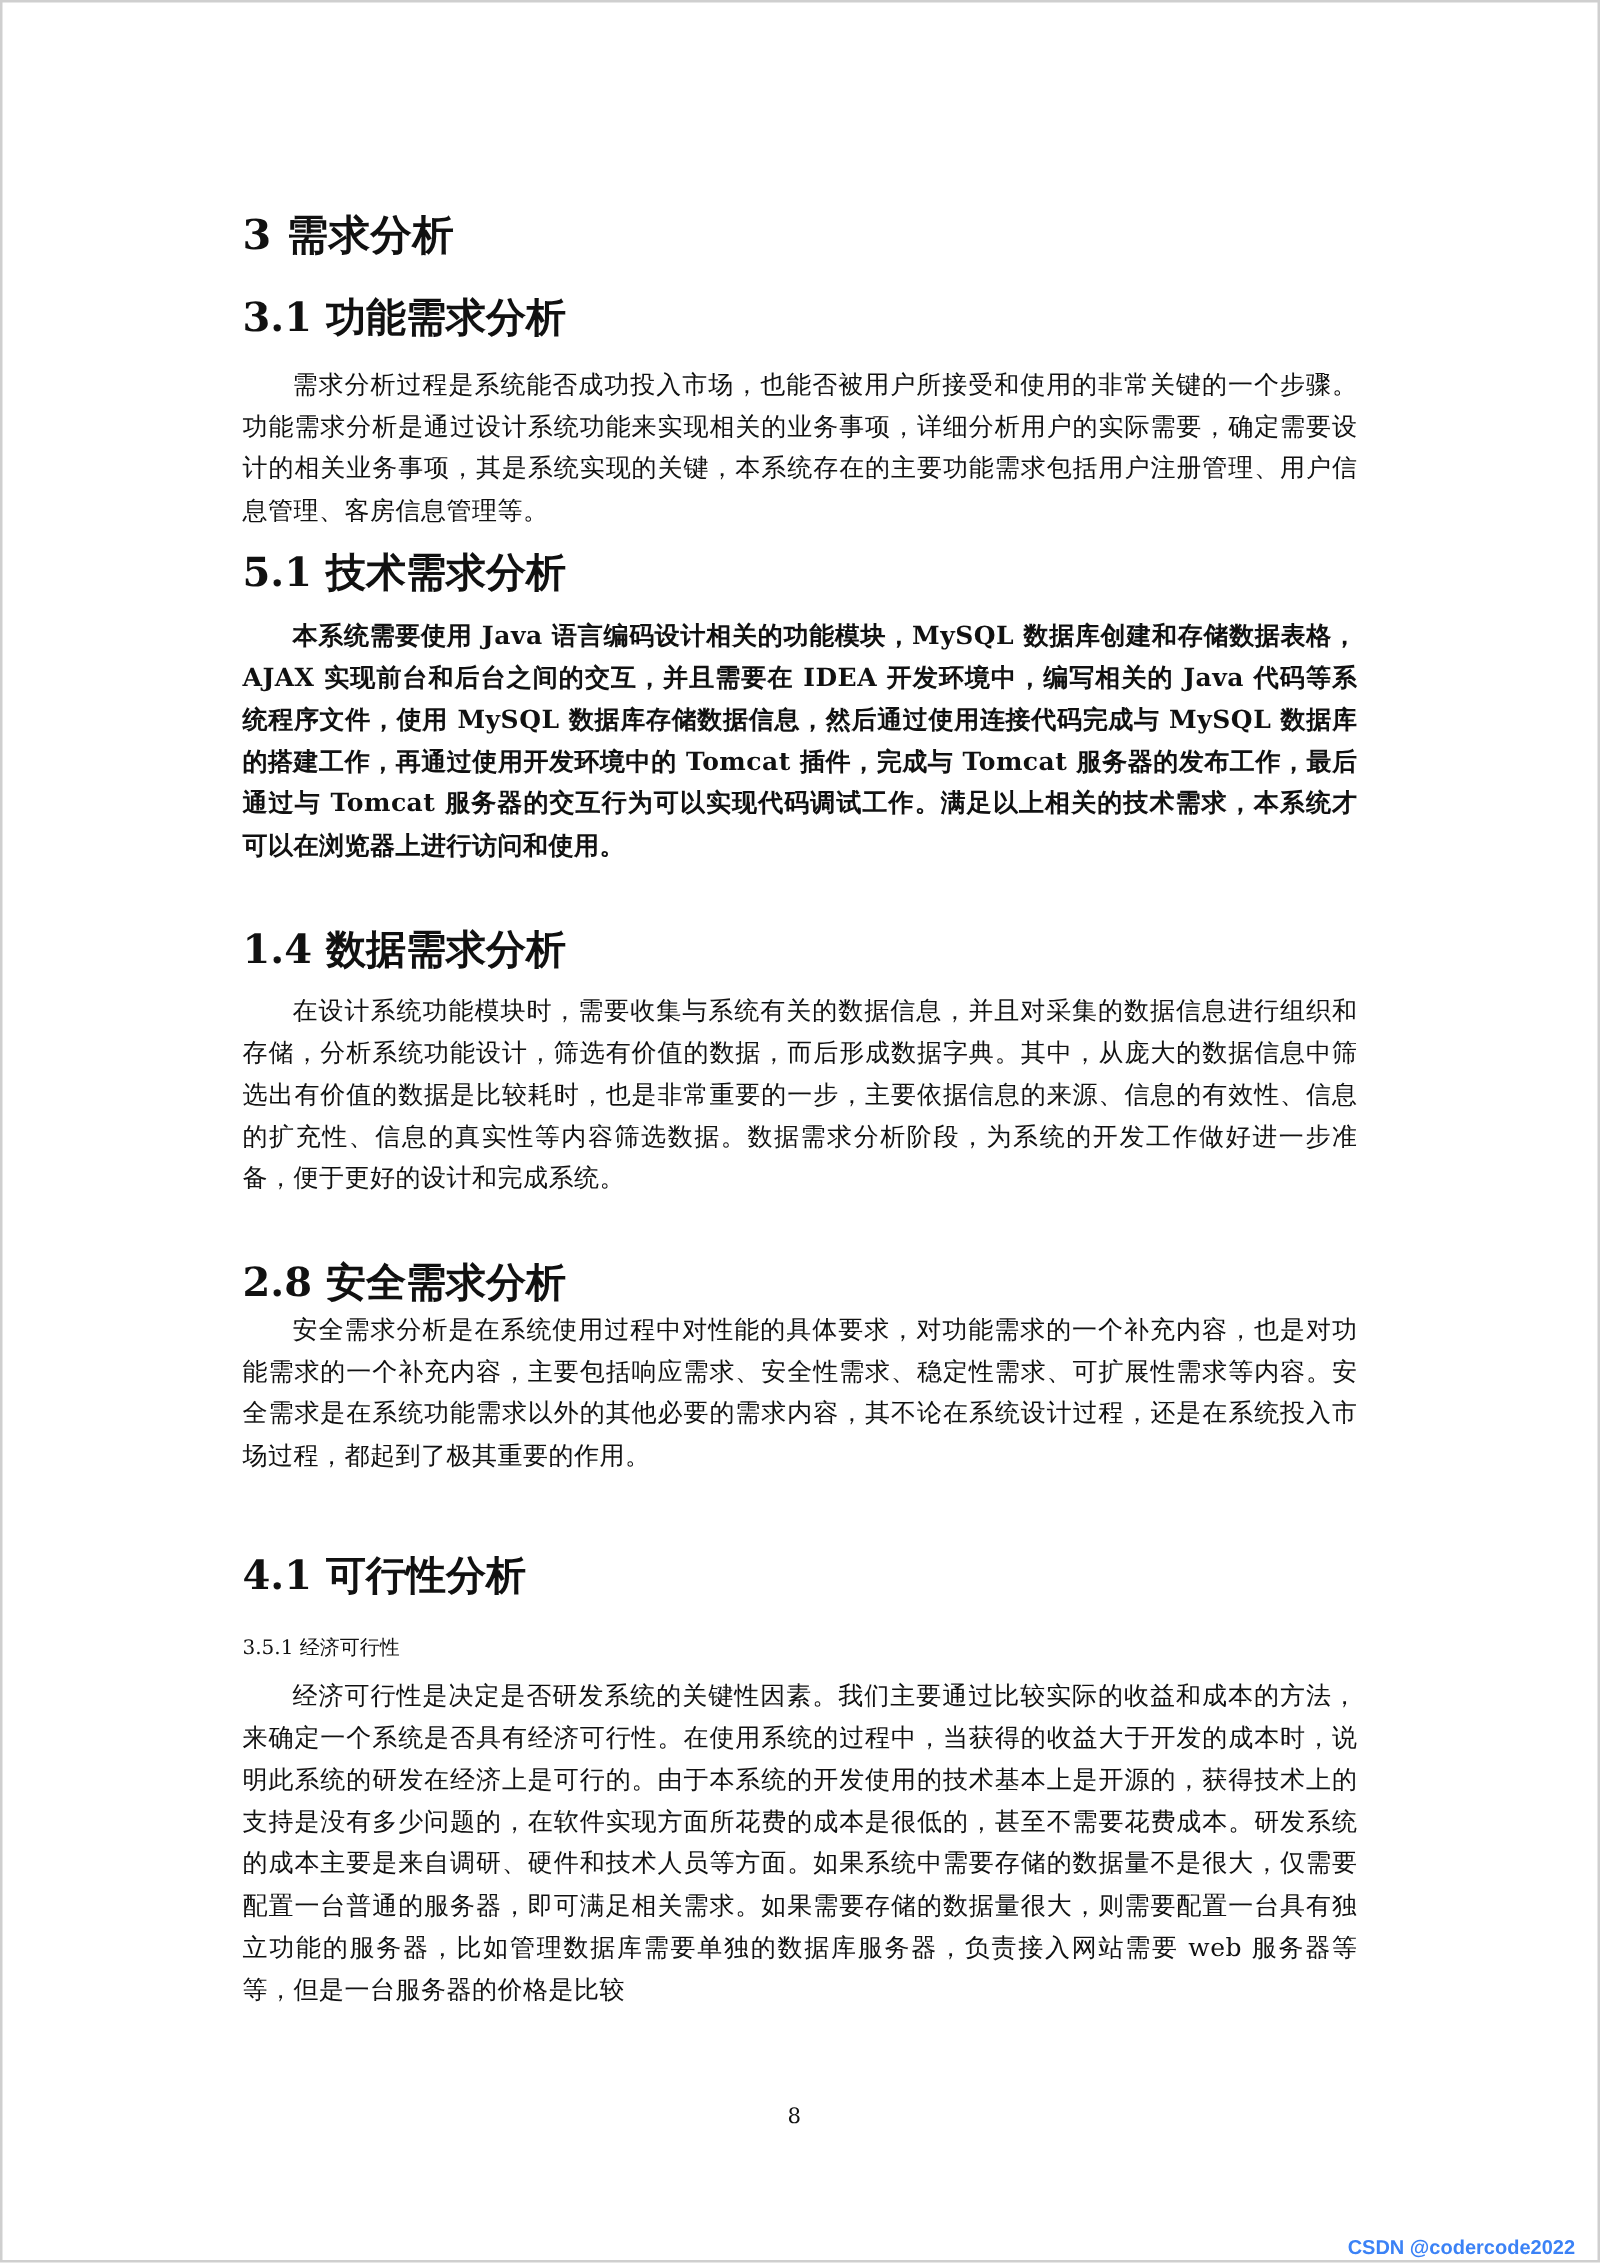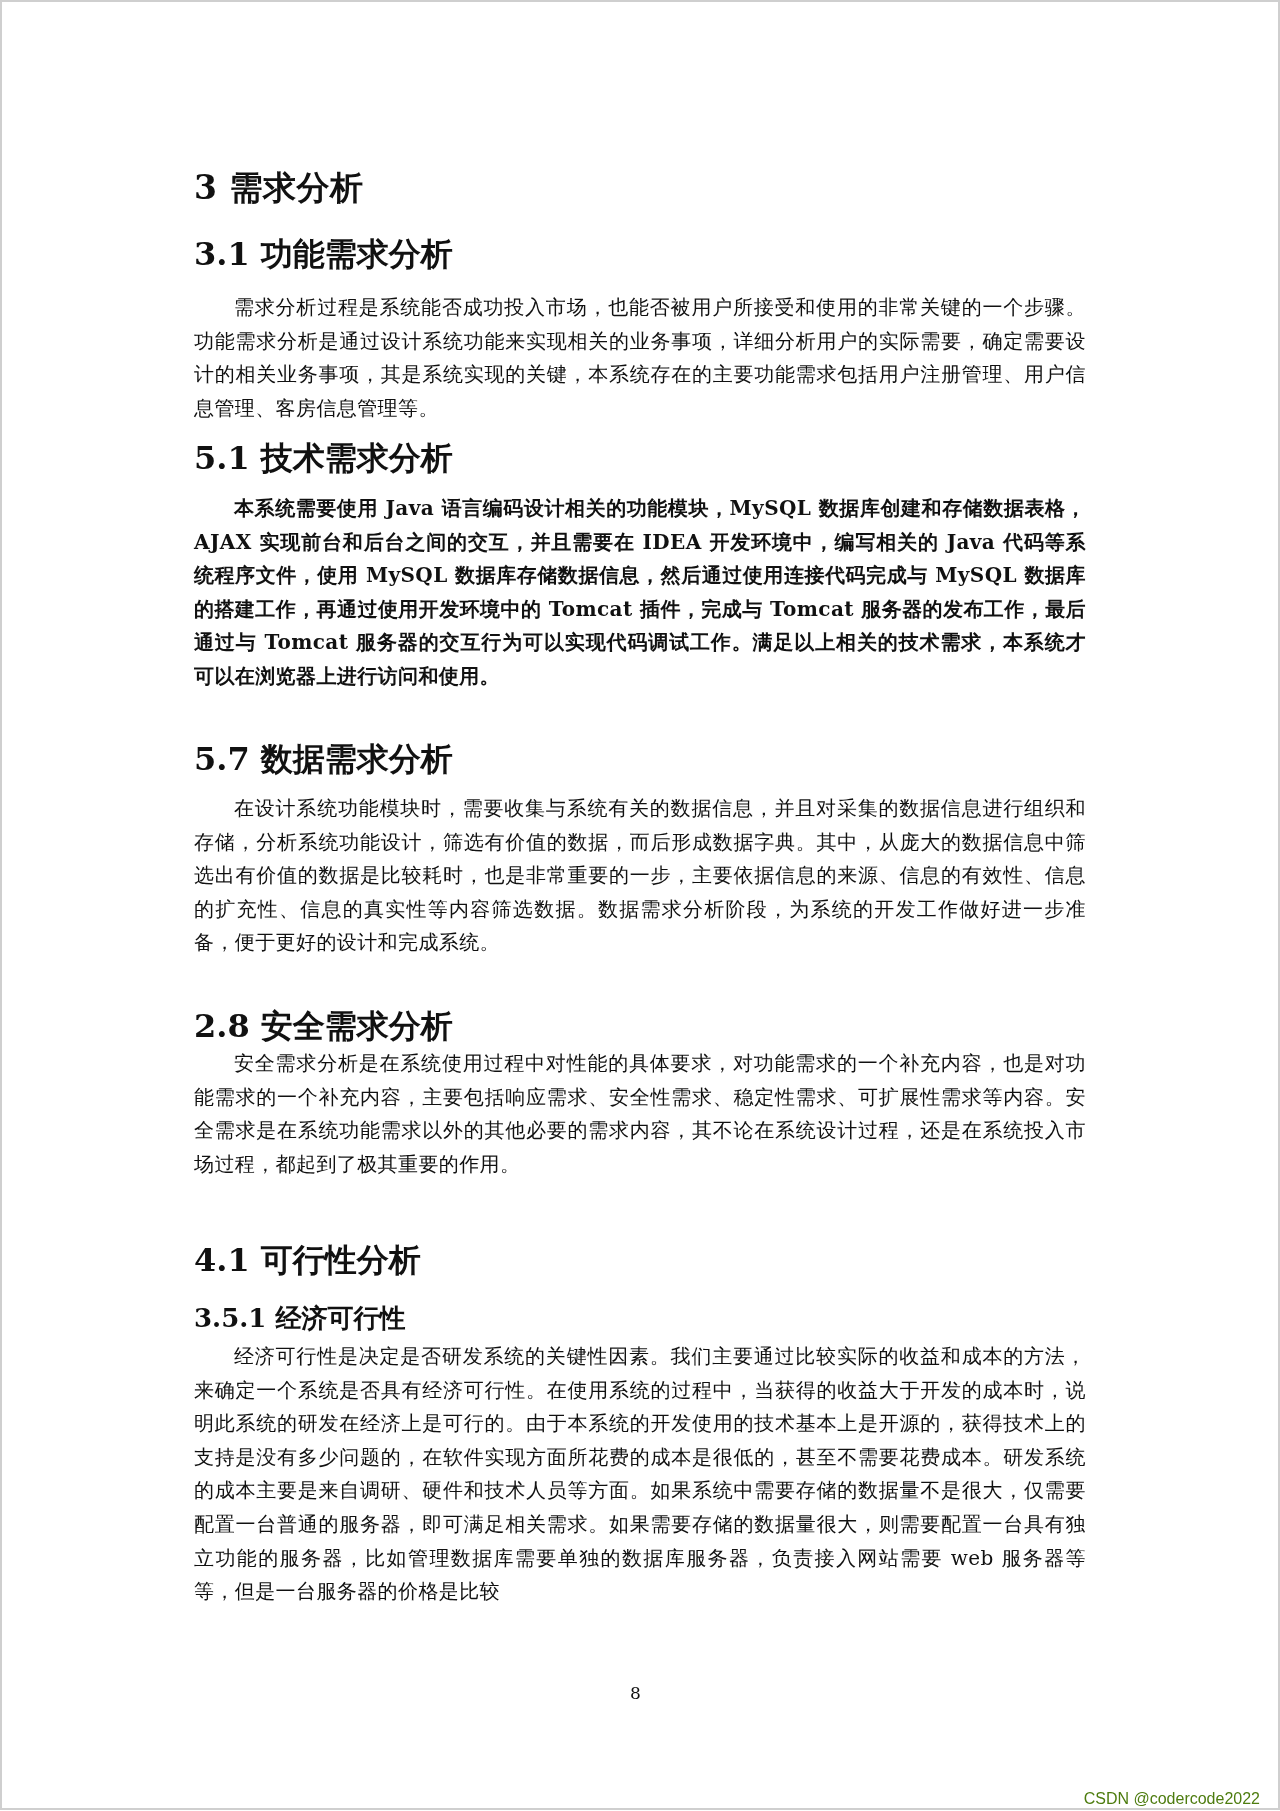--- a/index.html
+++ b/index.html
@@ -44,22 +44,22 @@
       position: absolute;
       left: 0;
       font-size: 32px;
       font-weight: bold;
       line-height: 32px;
       white-space: nowrap;
     }
     .h3 {
       position: absolute;
       left: 0;
-      font-size: 26px;
-      font-weight: bold;
+      font-size: 16px;
+      font-weight: normal;
       line-height: 30px;
       white-space: nowrap;
     }
     .para {
       position: absolute;
       left: 0;
       width: 892px;
       font-size: 20px;
       line-height: 33.6px;
       text-align: justify;
@@ -74,38 +74,39 @@
       font-size: 17px;
       line-height: 20px;
     }
     .watermark {
       position: absolute;
       right: 18px;
       top: 1788px;
       font-family: "Liberation Sans", "DejaVu Sans", sans-serif;
       font-size: 16px;
       line-height: 18px;
-      color: #4d7c0f;
+      color: #3b82f6;
+      font-weight: bold;
     }
   </style>
 </head>
 <body>
 
 <div class="page">
   <div class="content">
 
     <div class="h1">3 需求分析</div>
 
     <div class="h2" style="top:236px;">3.1 功能需求分析</div>
     <p class="para" style="top:289px;">需求分析过程是系统能否成功投入市场，也能否被用户所接受和使用的非常关键的一个步骤。功能需求分析是通过设计系统功能来实现相关的业务事项，详细分析用户的实际需要，确定需要设计的相关业务事项，其是系统实现的关键，本系统存在的主要功能需求包括用户注册管理、用户信息管理、客房信息管理等。</p>
 
     <div class="h2" style="top:440px;">5.1 技术需求分析</div>
     <p class="para" style="top:490px;font-weight:bold;">本系统需要使用 Java 语言编码设计相关的功能模块，MySQL 数据库创建和存储数据表格，AJAX 实现前台和后台之间的交互，并且需要在 IDEA 开发环境中，编写相关的 Java 代码等系统程序文件，使用 MySQL 数据库存储数据信息，然后通过使用连接代码完成与 MySQL 数据库的搭建工作，再通过使用开发环境中的 Tomcat 插件，完成与 Tomcat 服务器的发布工作，最后通过与 Tomcat 服务器的交互行为可以实现代码调试工作。满足以上相关的技术需求，本系统才可以在浏览器上进行访问和使用。</p>
 
-    <div class="h2" style="top:741px;">5.7 数据需求分析</div>
+    <div class="h2" style="top:741px;">1.4 数据需求分析</div>
     <p class="para" style="top:790px;">在设计系统功能模块时，需要收集与系统有关的数据信息，并且对采集的数据信息进行组织和存储，分析系统功能设计，筛选有价值的数据，而后形成数据字典。其中，从庞大的数据信息中筛选出有价值的数据是比较耗时，也是非常重要的一步，主要依据信息的来源、信息的有效性、信息的扩充性、信息的真实性等内容筛选数据。数据需求分析阶段，为系统的开发工作做好进一步准备，便于更好的设计和完成系统。</p>
 
     <div class="h2" style="top:1008px;">2.8 安全需求分析</div>
     <p class="para" style="top:1045px;">安全需求分析是在系统使用过程中对性能的具体要求，对功能需求的一个补充内容，也是对功能需求的一个补充内容，主要包括响应需求、安全性需求、稳定性需求、可扩展性需求等内容。安全需求是在系统功能需求以外的其他必要的需求内容，其不论在系统设计过程，还是在系统投入市场过程，都起到了极其重要的作用。</p>
 
     <div class="h2" style="top:1242px;">4.1 可行性分析</div>
 
     <div class="h3" style="top:1301px;">3.5.1 经济可行性</div>
     <p class="para" style="top:1338px;">经济可行性是决定是否研发系统的关键性因素。我们主要通过比较实际的收益和成本的方法，来确定一个系统是否具有经济可行性。在使用系统的过程中，当获得的收益大于开发的成本时，说明此系统的研发在经济上是可行的。由于本系统的开发使用的技术基本上是开源的，获得技术上的支持是没有多少问题的，在软件实现方面所花费的成本是很低的，甚至不需要花费成本。研发系统的成本主要是来自调研、硬件和技术人员等方面。如果系统中需要存储的数据量不是很大，仅需要配置一台普通的服务器，即可满足相关需求。如果需要存储的数据量很大，则需要配置一台具有独立功能的服务器，比如管理数据库需要单独的数据库服务器，负责接入网站需要 web 服务器等等，但是一台服务器的价格是比较</p>
 

